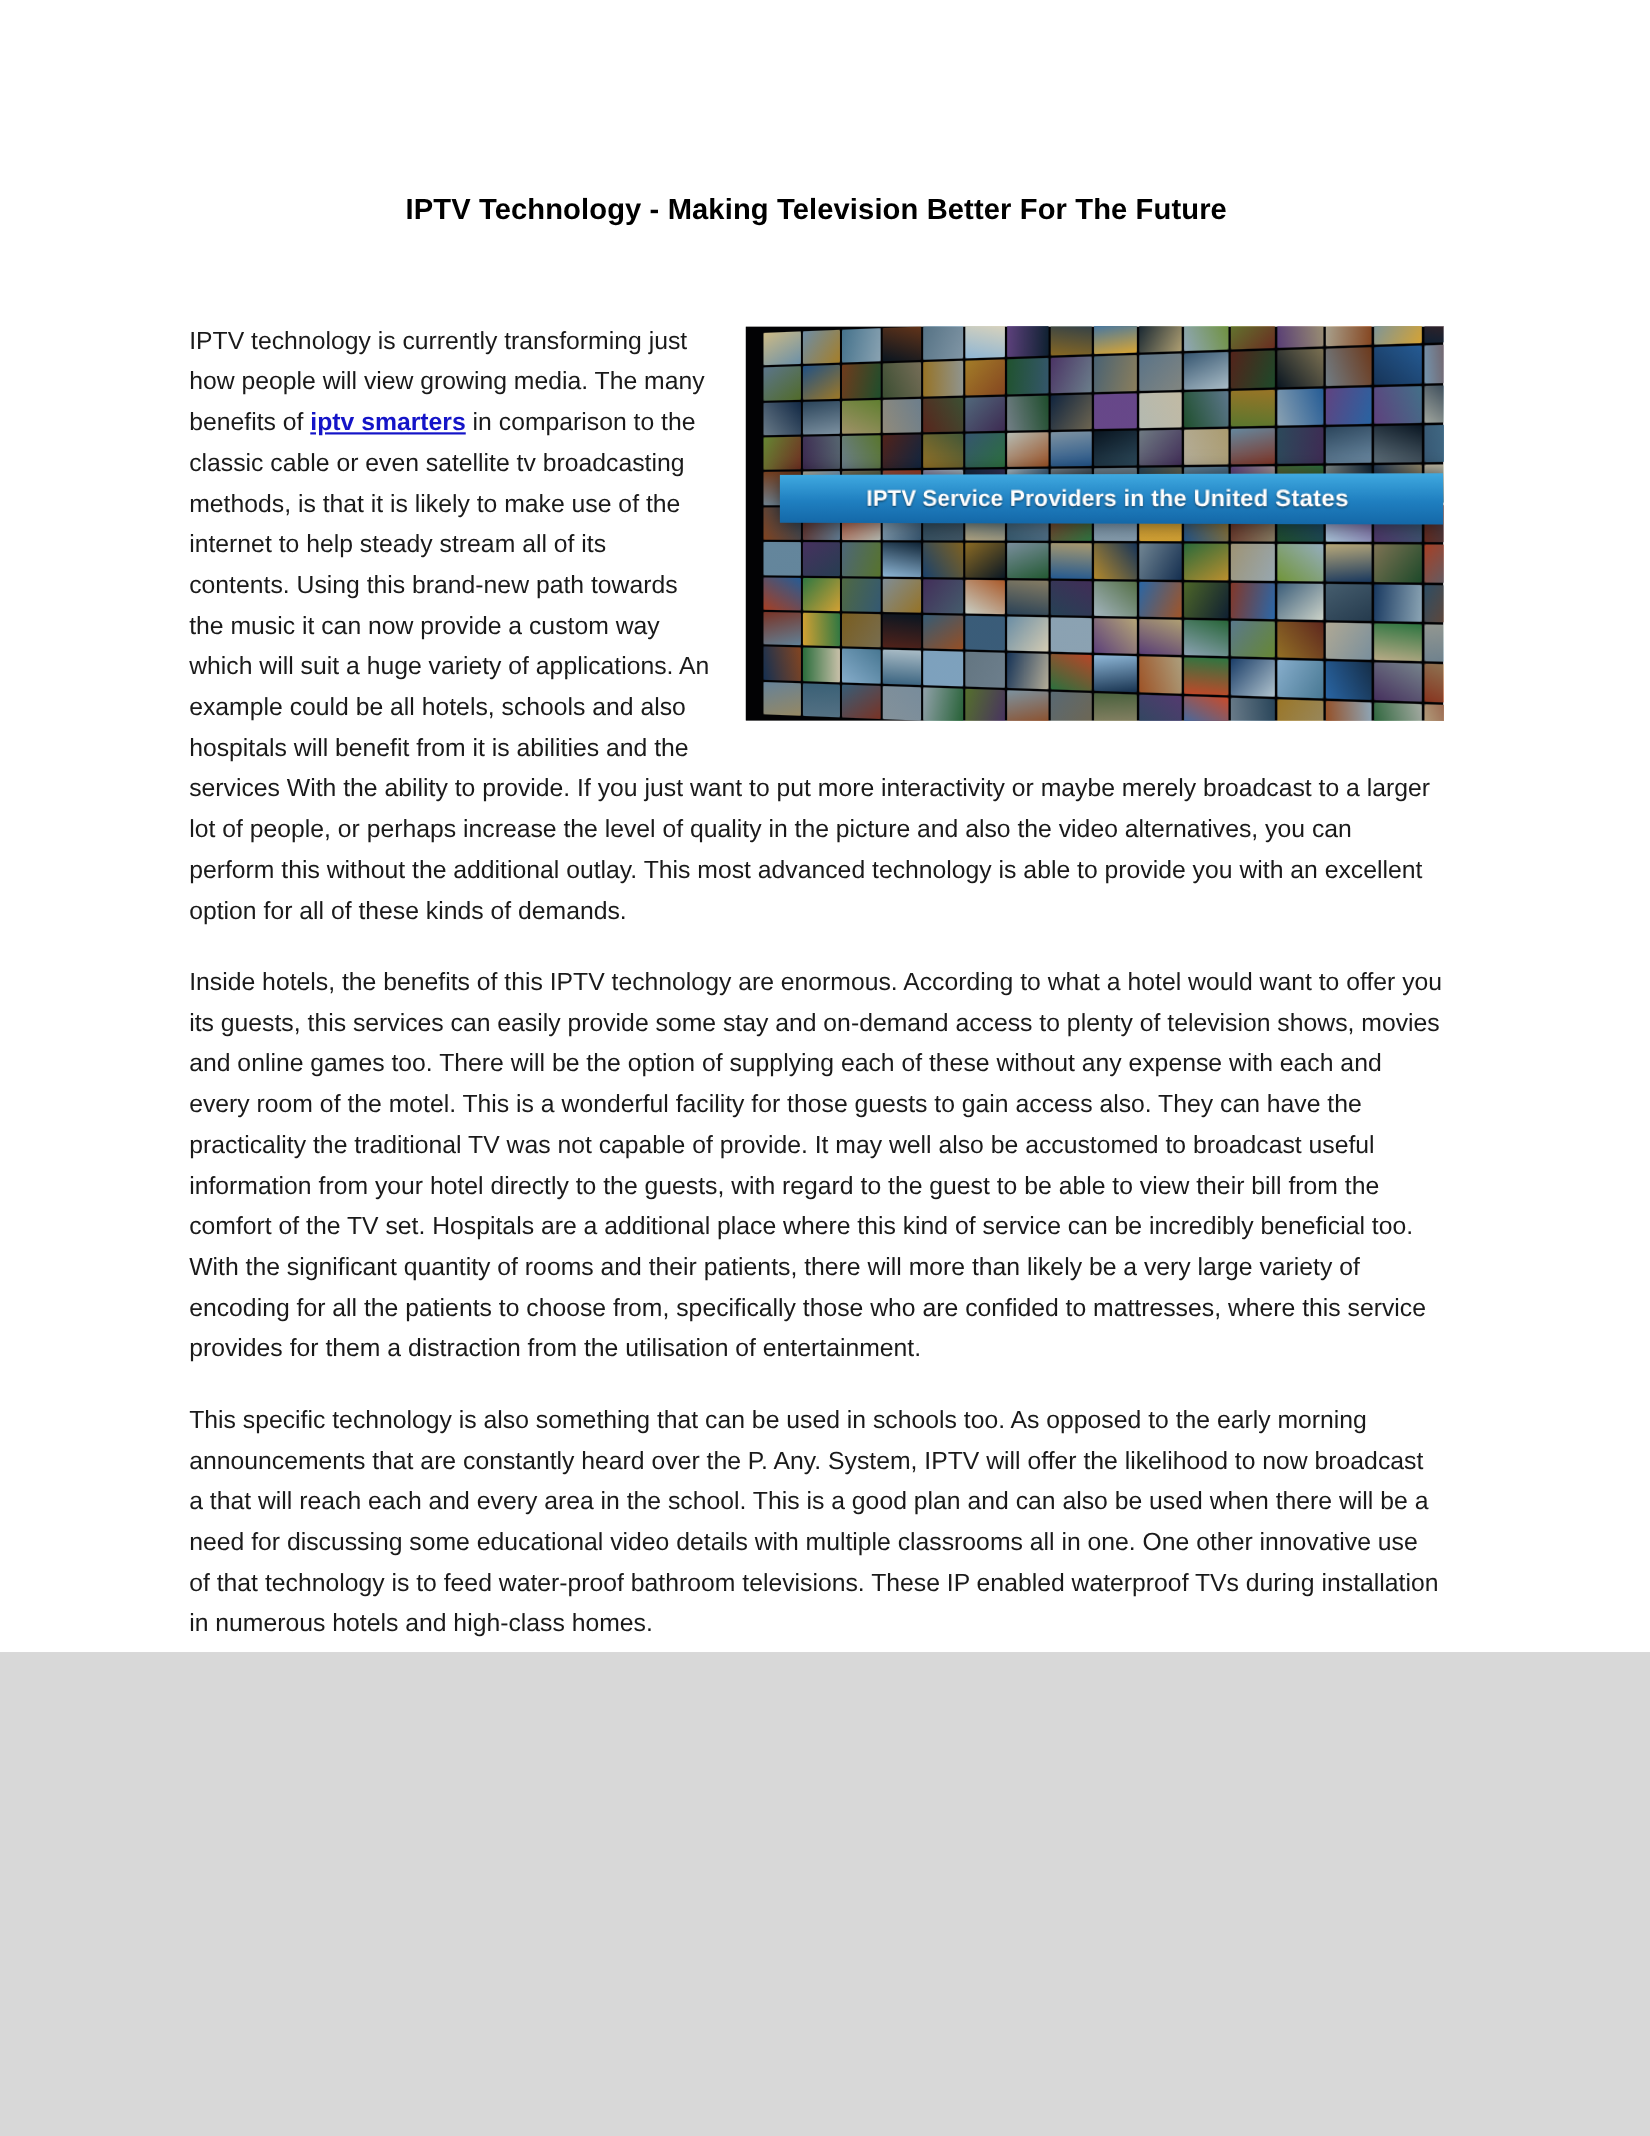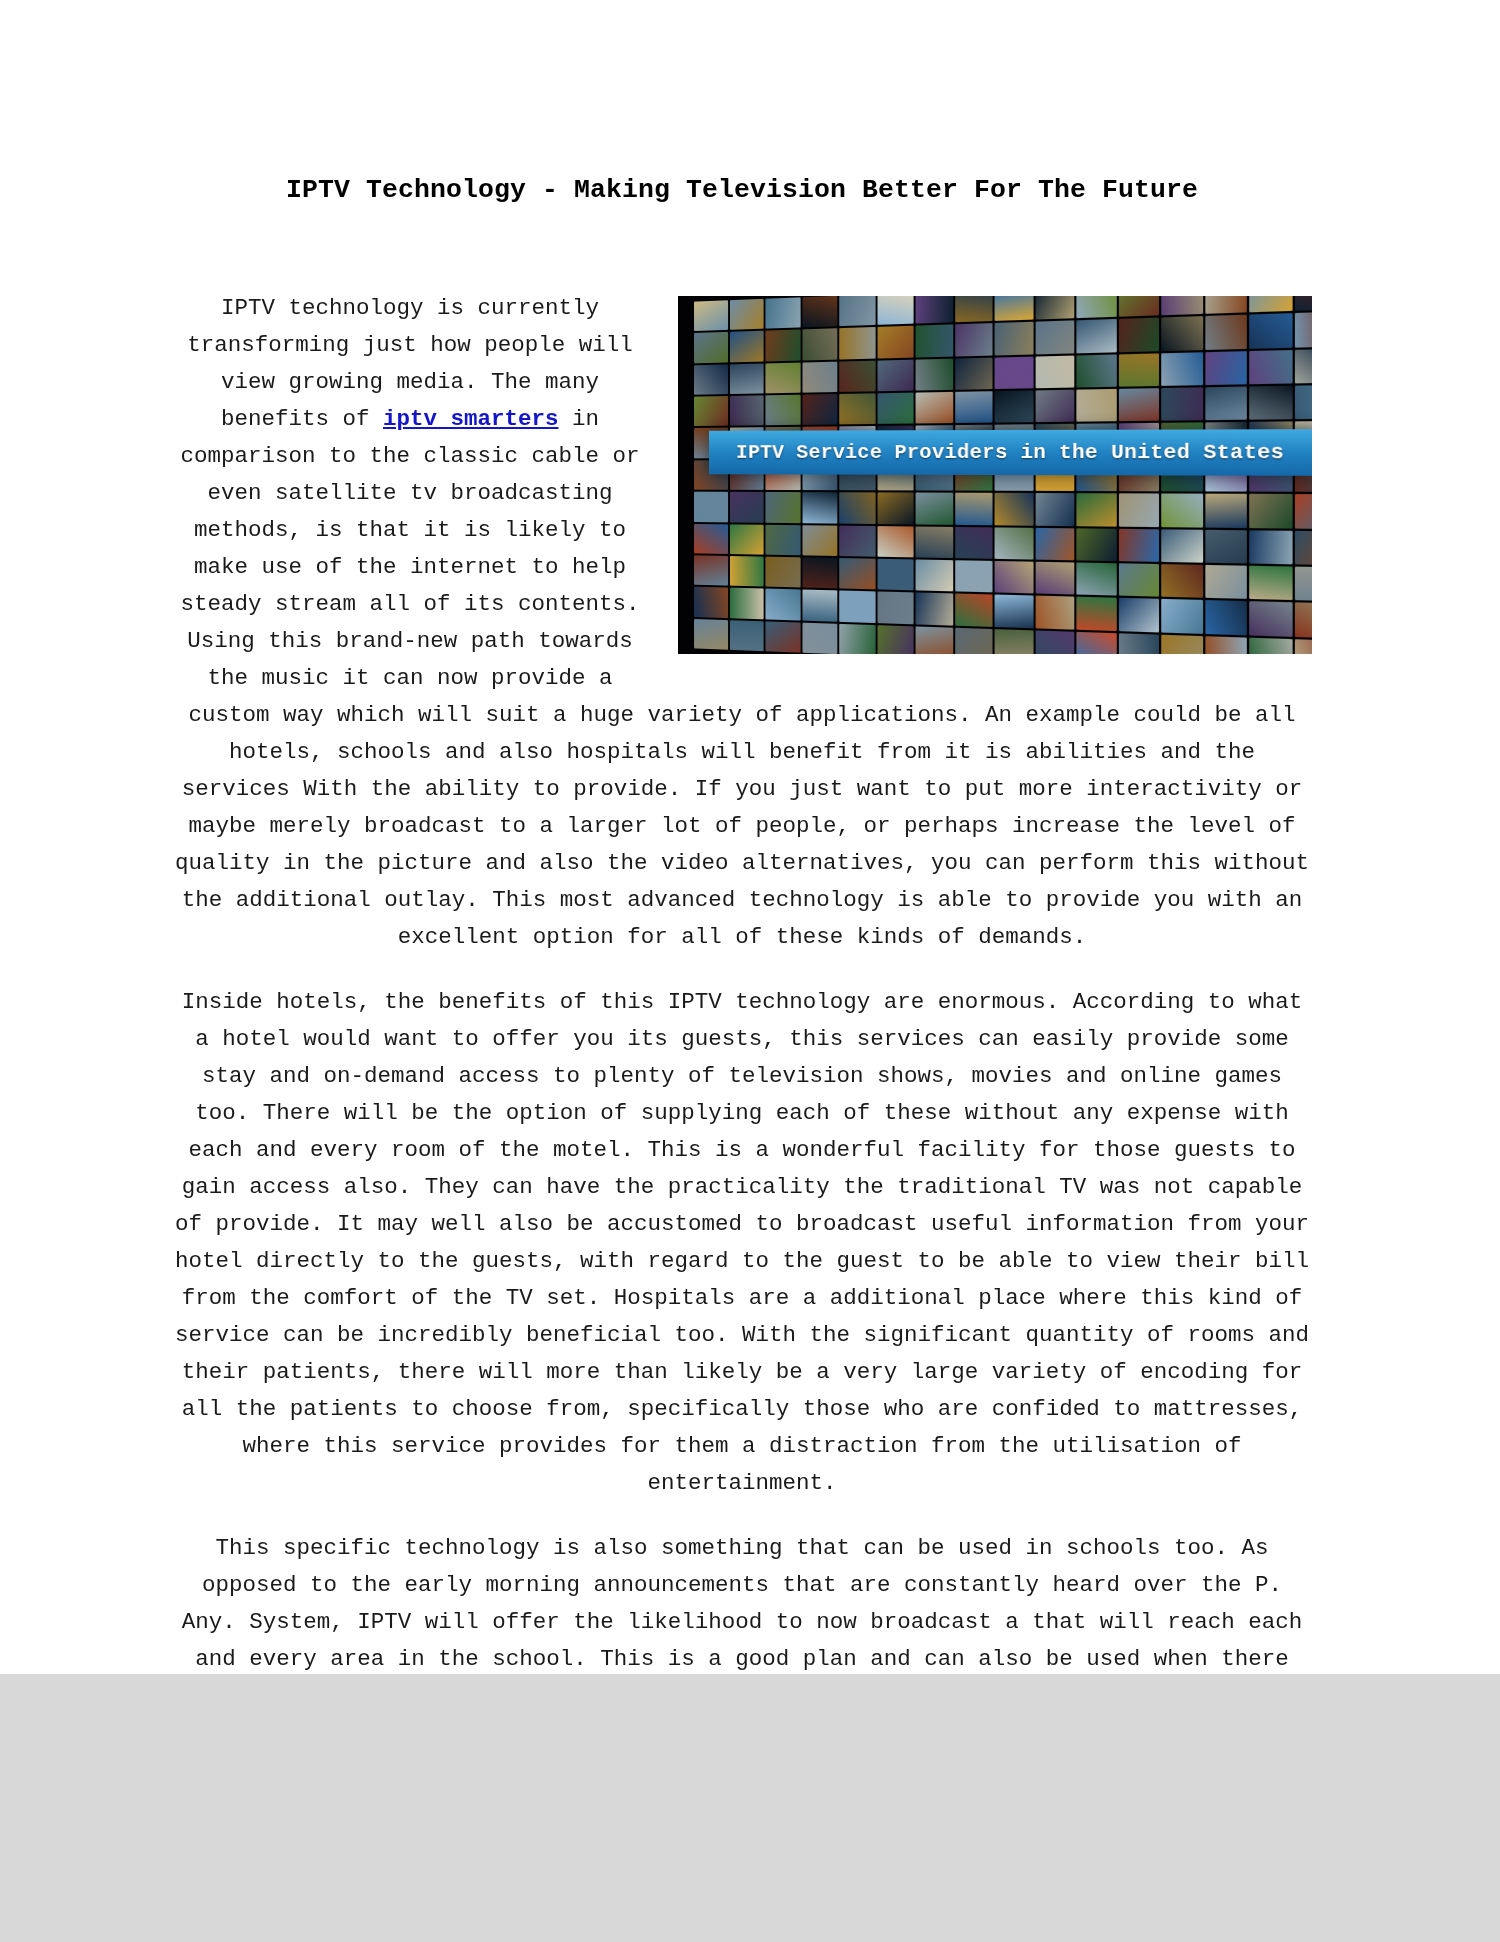--- a/index.html
+++ b/index.html
@@ -5,28 +5,27 @@
   html, body {
     margin: 0;
     padding: 0;
     background: #d8d8d8;
   }
   body {
     font-family: "Liberation Sans", sans-serif;
   }
   .page {
     width: 1500px;
-    height: 1674px;
+    height: 1502px;
     background: #ffffff;
     margin: 0 auto;
     position: relative;
     box-sizing: border-box;
     padding: 0;
     overflow: hidden;
-    font-family: Liberation Mono, monospace;
   }
   .doc-body {
     position: absolute;
     left: 172px;
     top: 0;
     width: 1140px;
   }
   .doc-title {
     text-align: center;
     font-size: 26.5px;
@@ -37,21 +36,20 @@
   }
   .content {
     margin-top: 85px;
     font-size: 22.5px;
     line-height: 37px;
     color: #1a1a1a;
     text-align: left;
   }
   .content p {
     margin: 0 0 28px 0;
-    text-align: center;
   }
   .figure {
     float: right;
     width: 634px;
     height: 358px;
     margin: 6px 0 8px 30px;
     position: relative;
     overflow: hidden;
     background: #000;
     border: 0;

